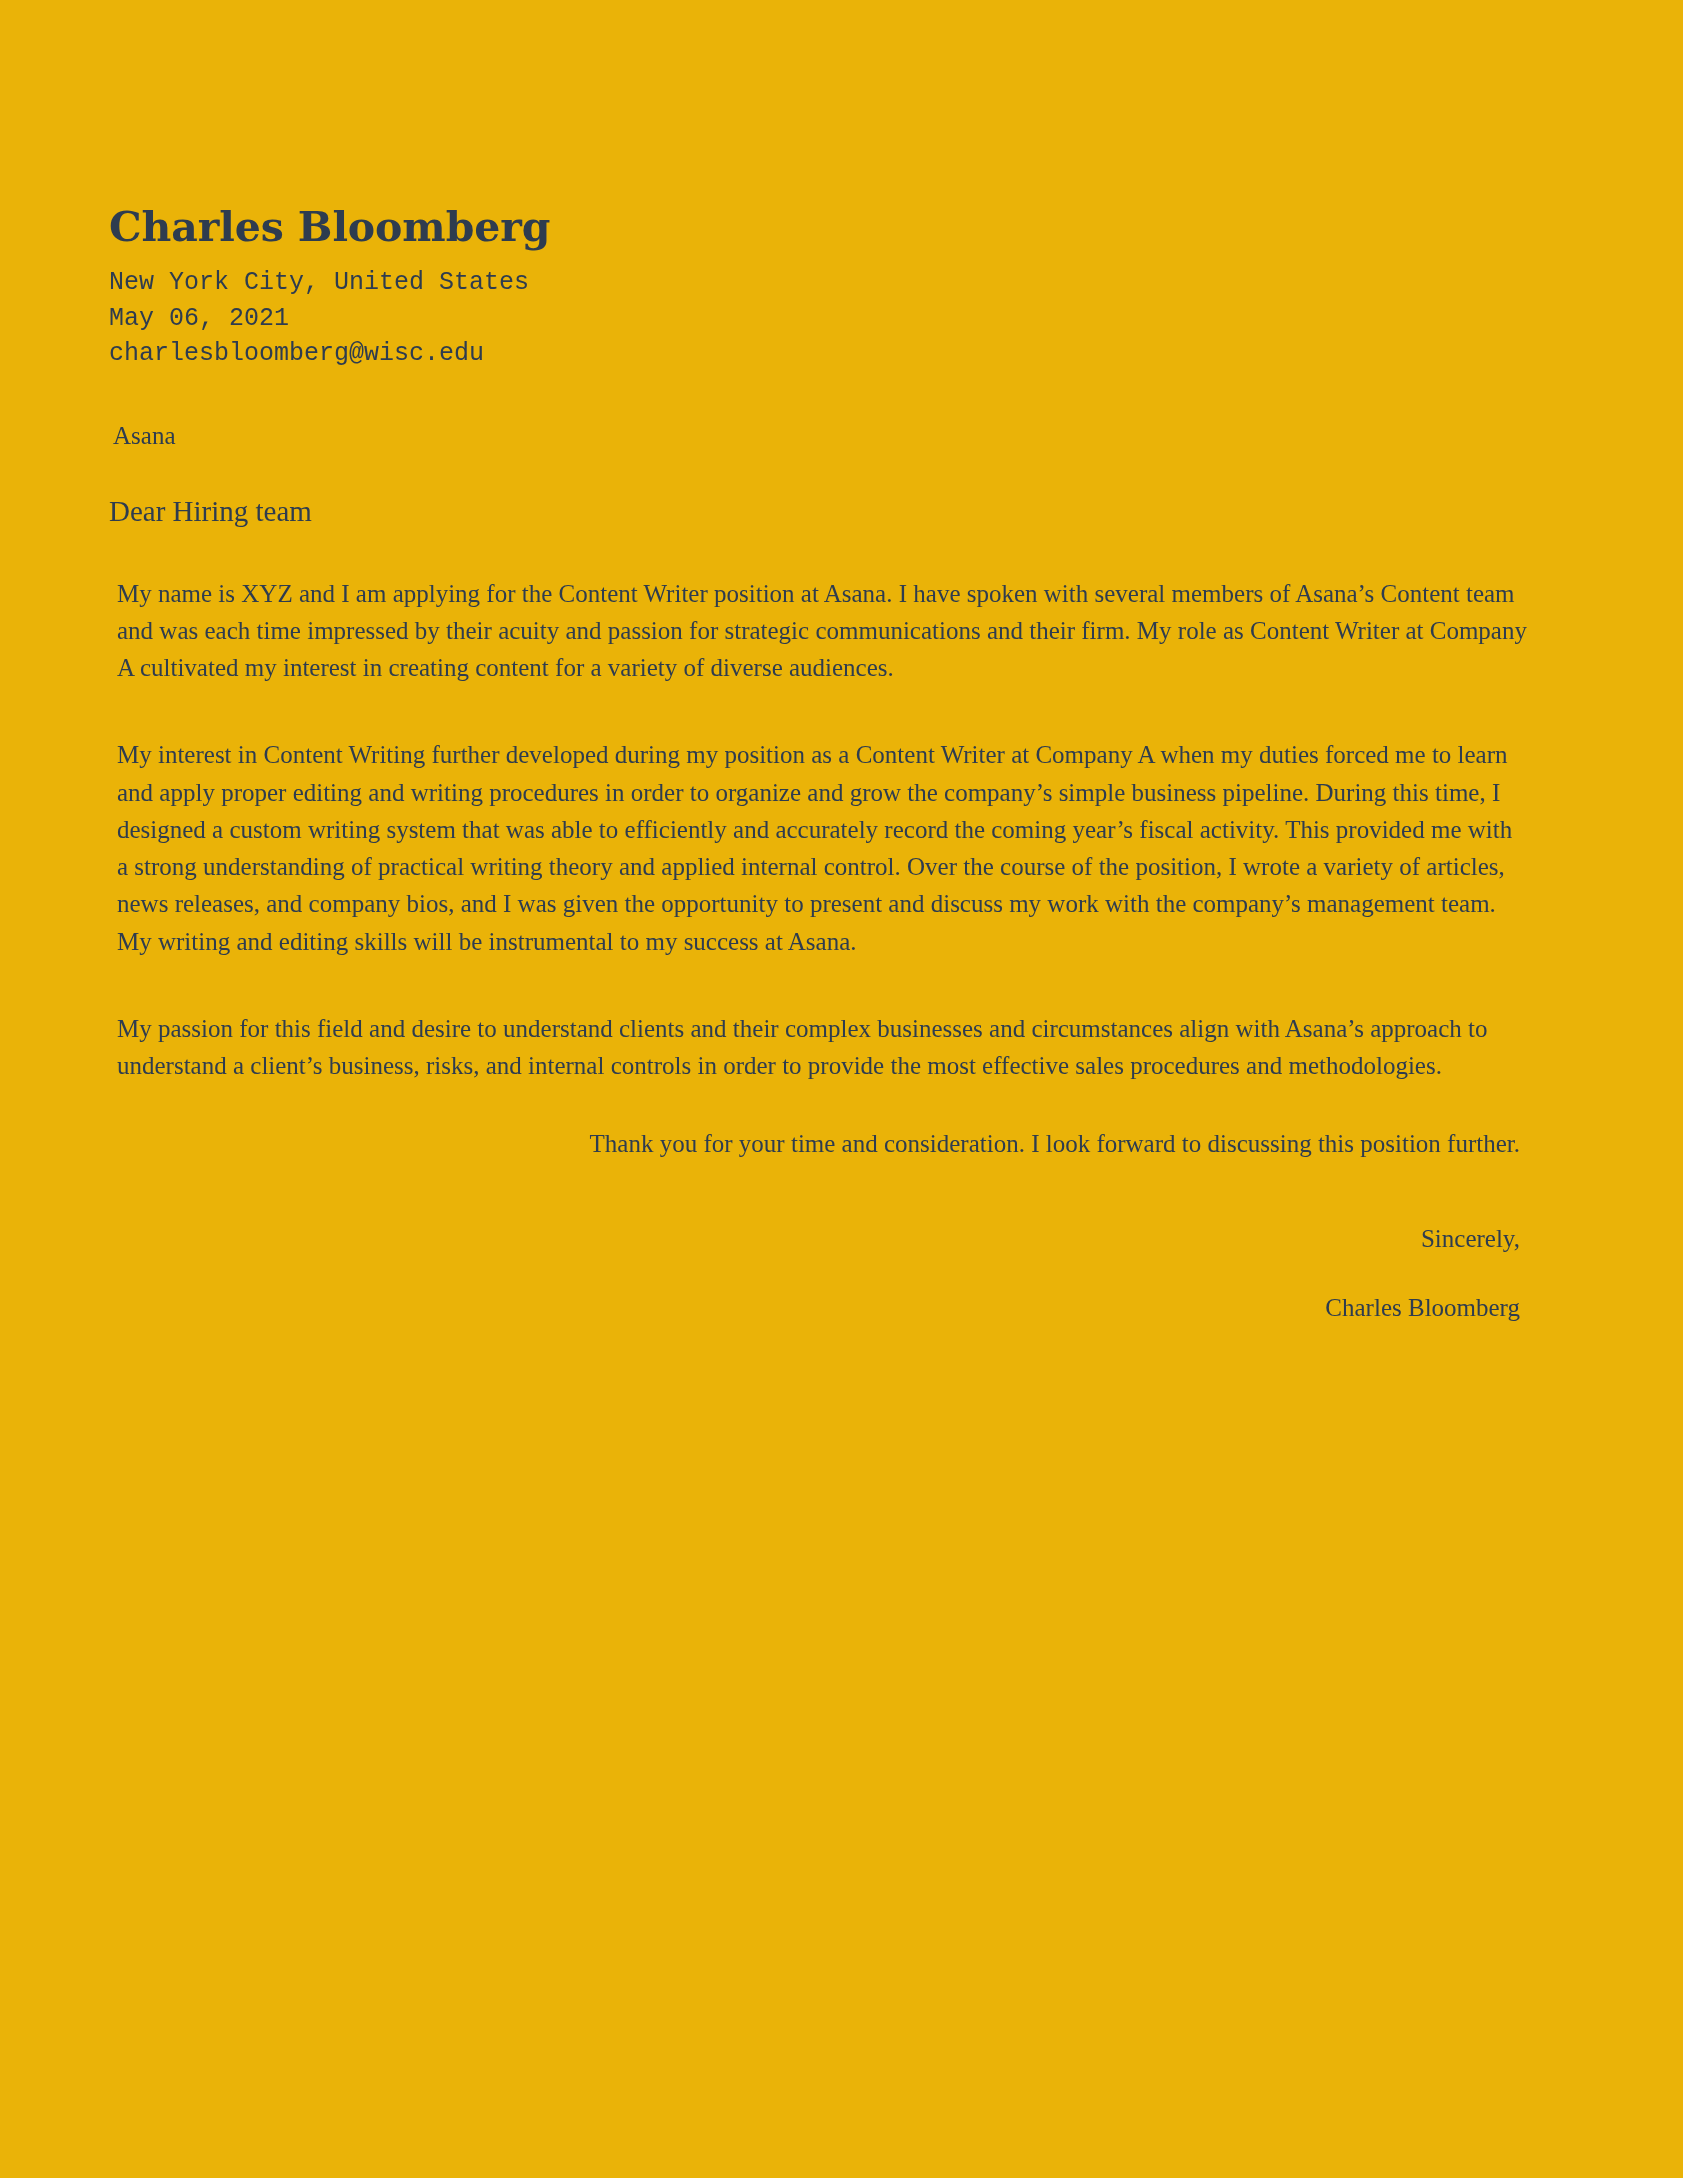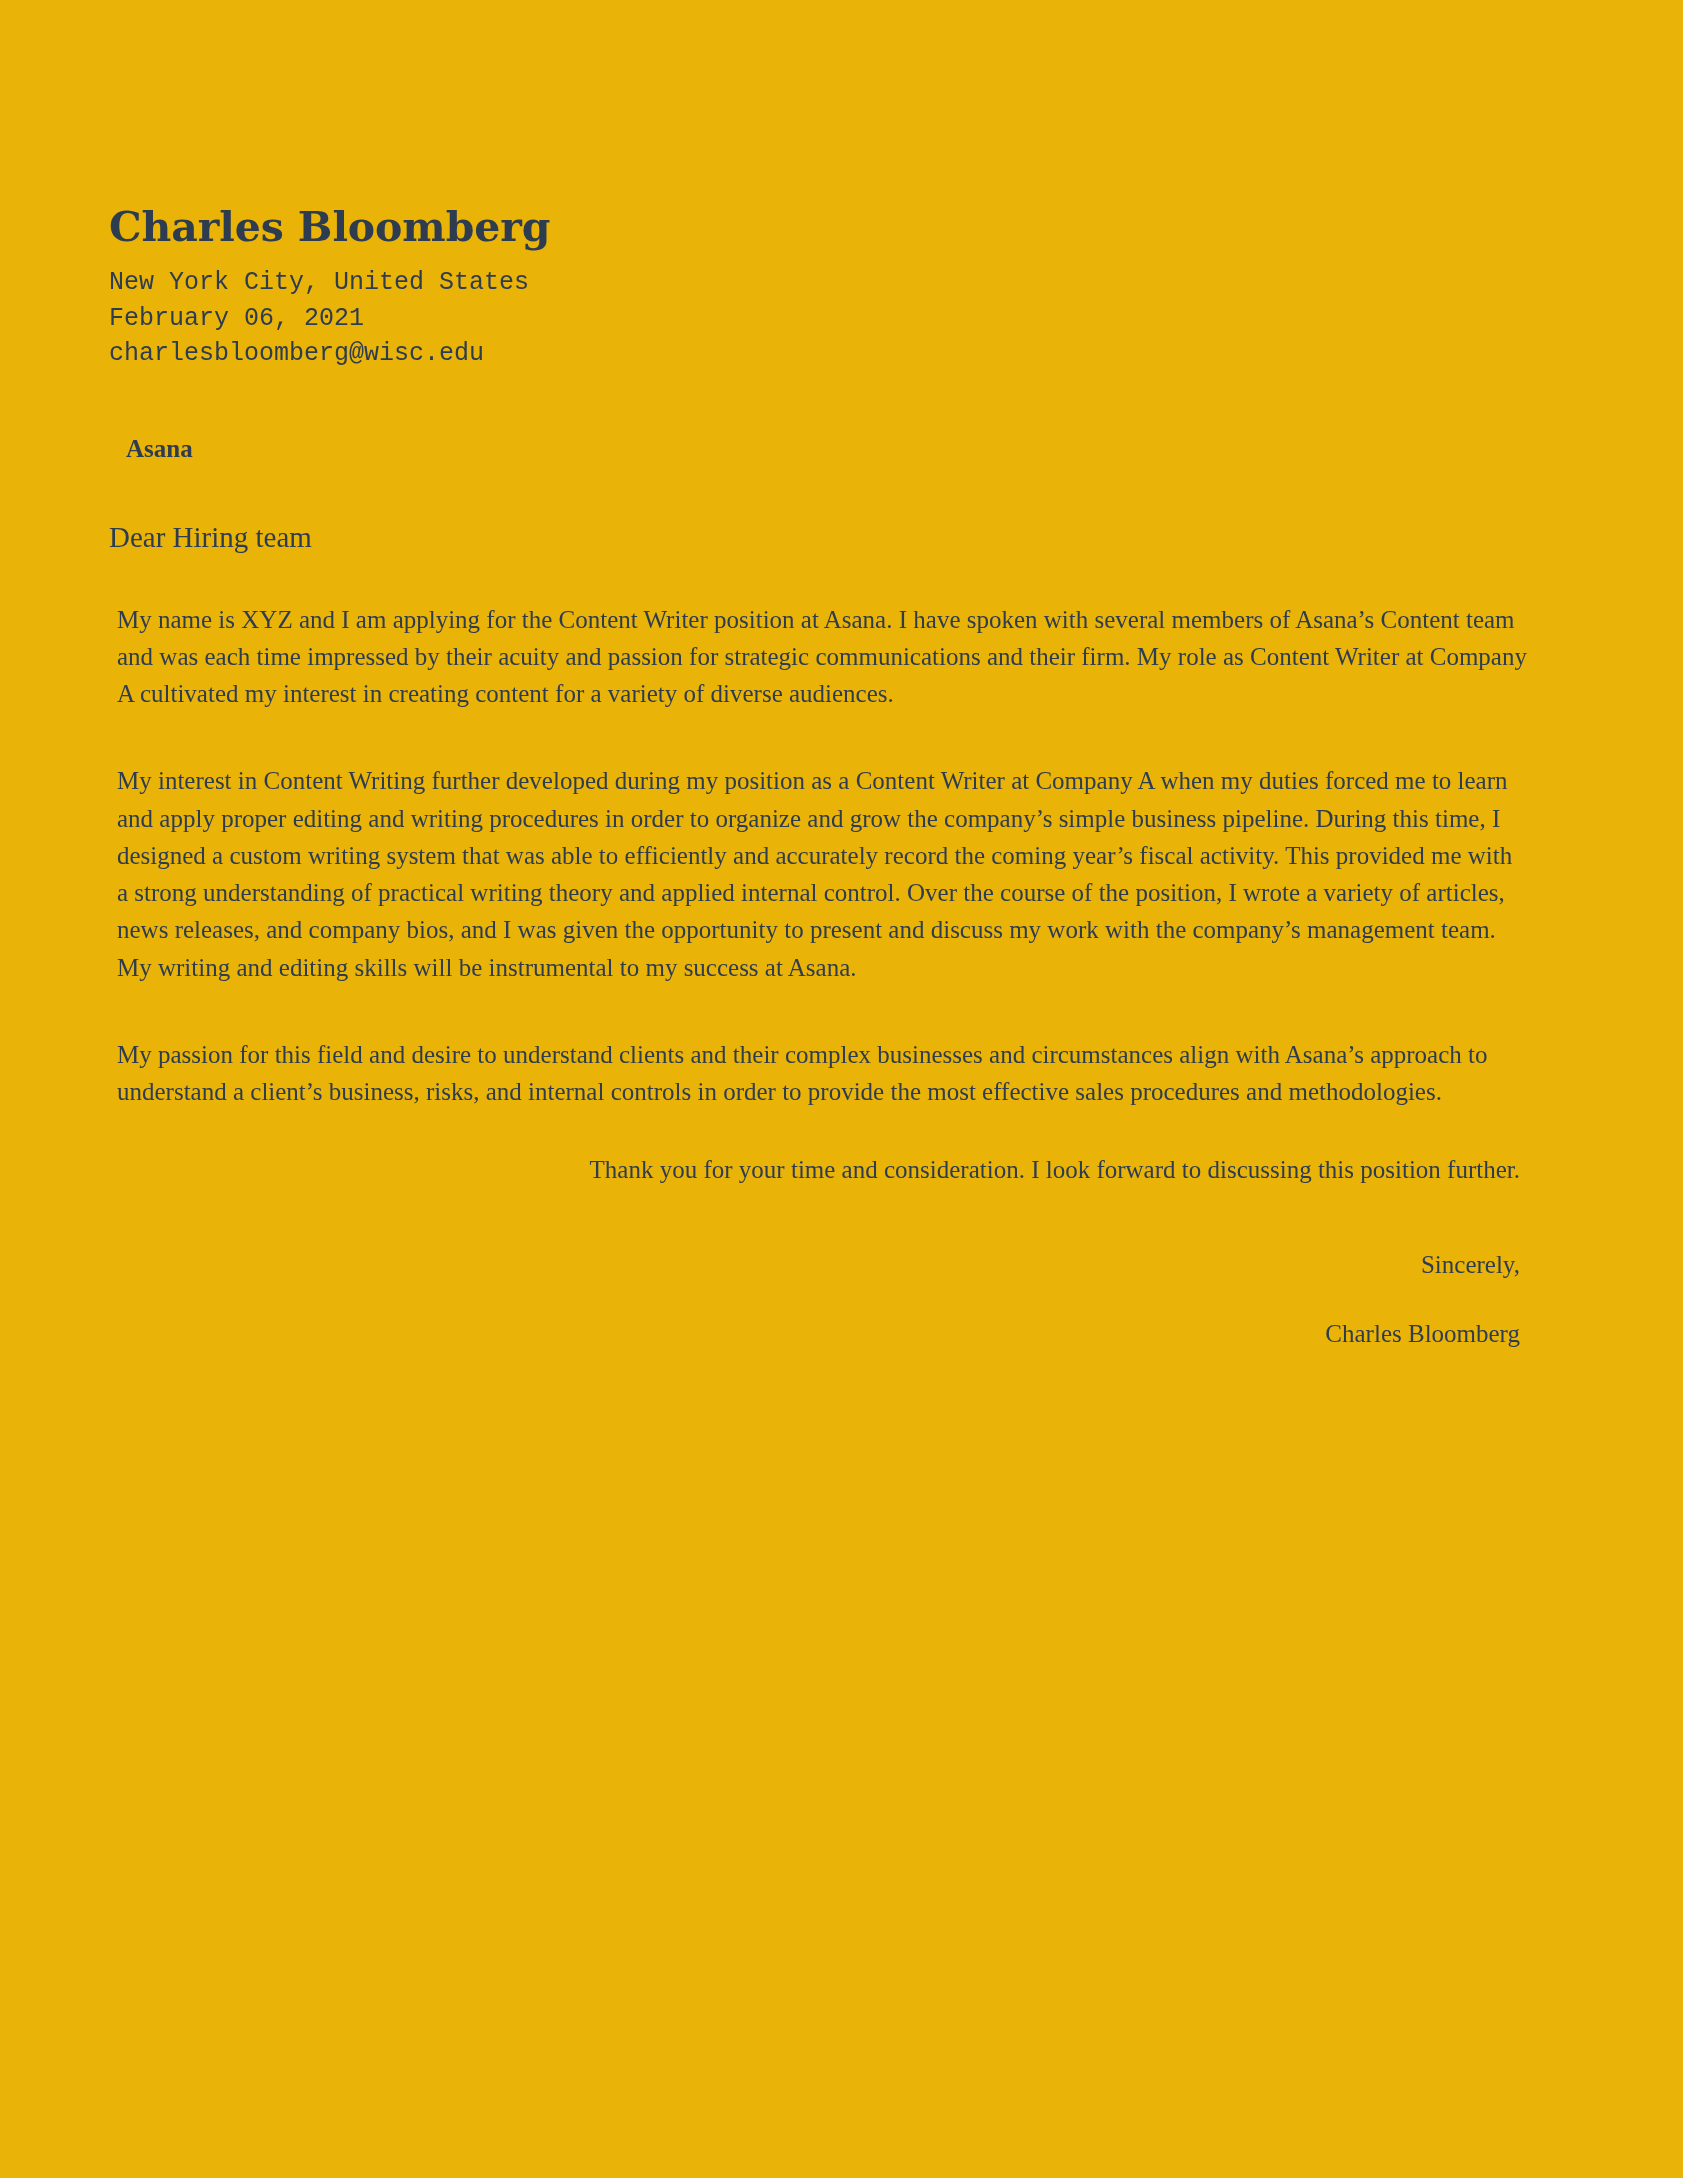--- a/index.html
+++ b/index.html
@@ -42,22 +42,21 @@
     white-space: pre;
   }
   .spacer-lg { height: 42px; }
   .spacer-md { height: 34px; }
   .spacer-sig { height: 59px; }
   .recipient {
     font-family: "Liberation Serif", "DejaVu Serif", serif;
     font-size: 25px;
     color: #2e3c4f;
     line-height: 1.42;
-    margin: 17px;
-    font-weight: bold;
+    margin: 4px;
   }
   .salutation {
     font-family: "Liberation Serif", "DejaVu Serif", serif;
     font-size: 29px;
     color: #2e3c4f;
     line-height: 1.42;
     margin: 0;
   }
   .body-par {
     font-family: "Liberation Serif", "DejaVu Serif", serif;
@@ -83,21 +82,21 @@
 </head>
 <body>
 
 <div class="page">
   <div class="letter">
 
     <h1 class="name-heading">Charles Bloomberg</h1>
 
     <div class="contact-block">
       <span class="contact-line">New York City, United States</span>
-      <span class="contact-line">February 06, 2021</span>
+      <span class="contact-line">May 06, 2021</span>
       <span class="contact-line">charlesbloomberg@wisc.edu</span>
     </div>
 
     <div class="spacer-lg"></div>
 
     <p class="recipient">Asana</p>
 
     <div class="spacer-md"></div>
 
     <p class="salutation">Dear Hiring team</p>

